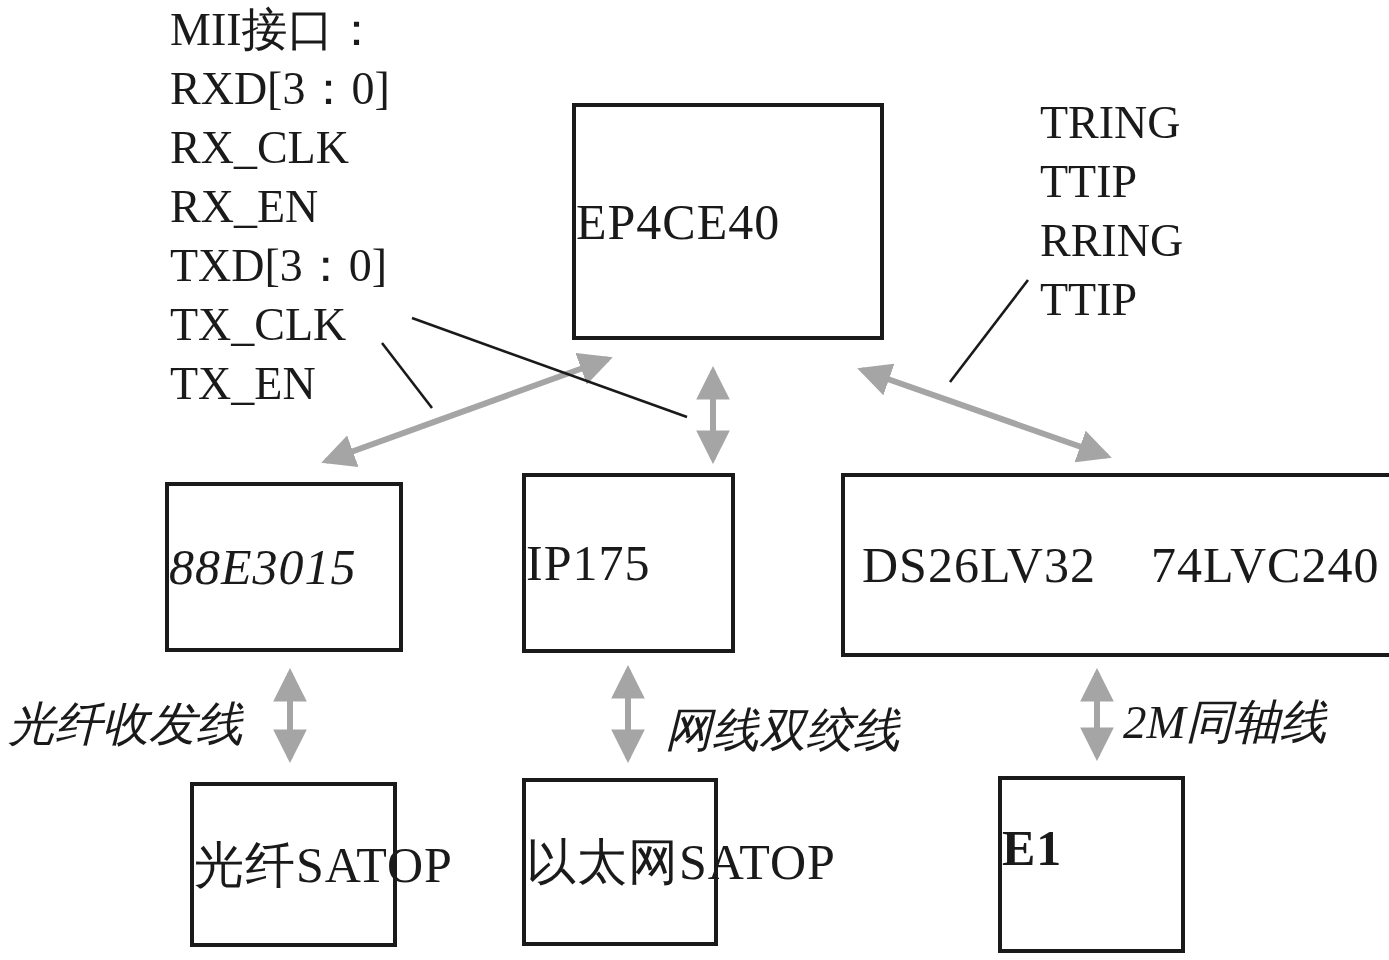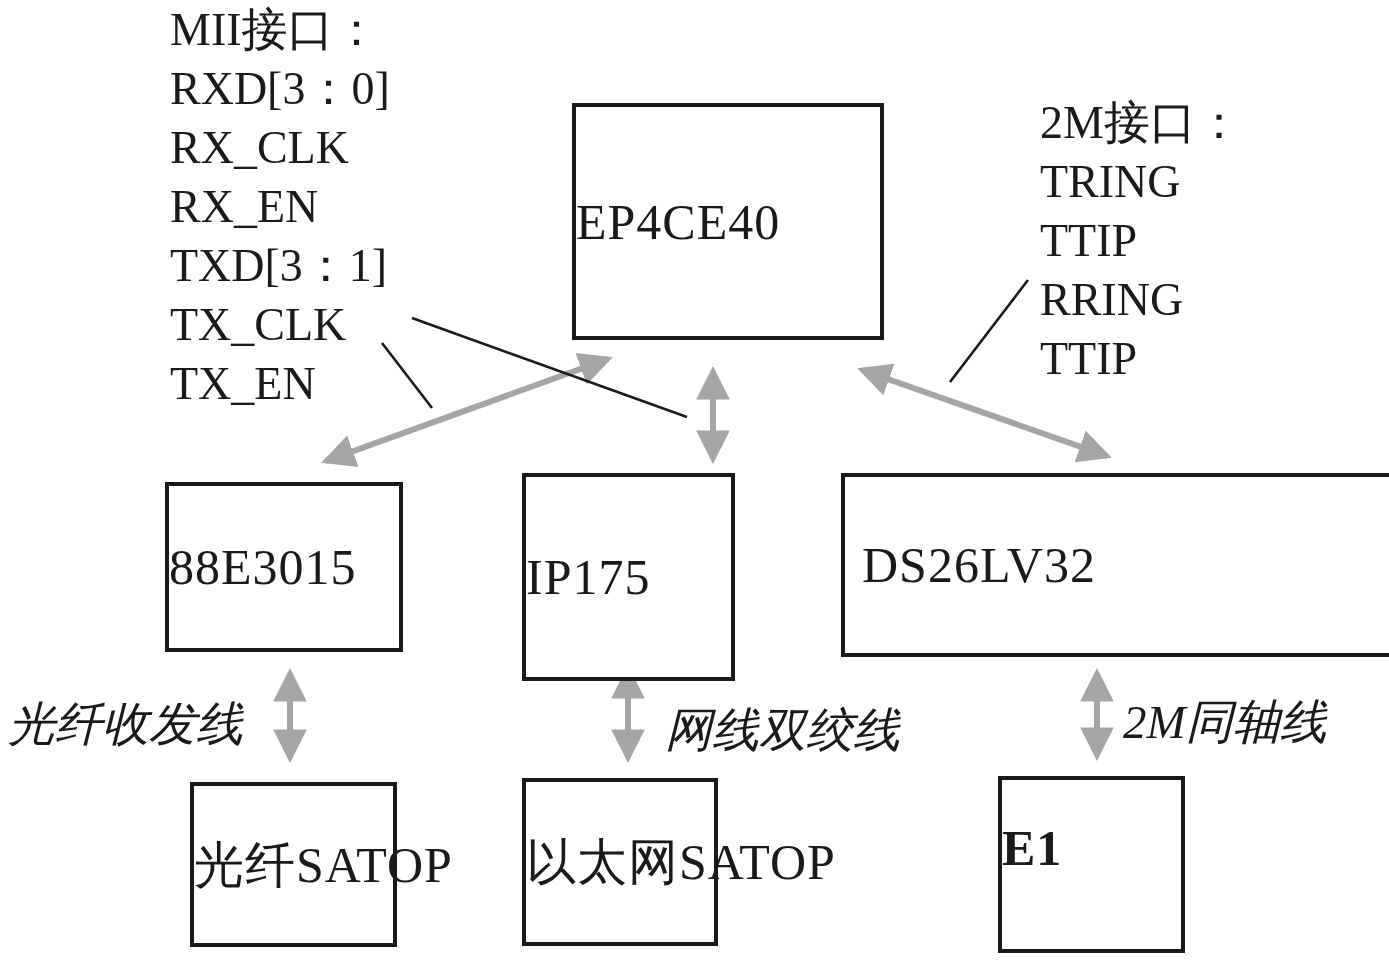--- a/index.html
+++ b/index.html
@@ -65,47 +65,47 @@
     <line class="leader" x1="382" y1="343" x2="432" y2="408"></line>
     <line class="leader" x1="412" y1="318" x2="687" y2="417"></line>
     <line class="leader" x1="950" y1="382" x2="1028" y2="280"></line>
   </svg>
 
   <div class="note" style="left:170px; top:0px;">
     <div>MII接口：</div>
     <div>RXD[3：0]</div>
     <div>RX_CLK</div>
     <div>RX_EN</div>
-    <div>TXD[3：1]</div>
+    <div>TXD[3：0]</div>
     <div>TX_CLK</div>
     <div>TX_EN</div>
   </div>
 
   <div class="note" style="left:1040px; top:93px;">
-    <div>2M接口：</div>
     <div>TRING</div>
     <div>TTIP</div>
     <div>RRING</div>
     <div>TTIP</div>
   </div>
 
   <div class="box" style="left:572px; top:103px; width:312px; height:237px;">
     <span>EP4CE40</span>
   </div>
 
-  <div class="box" style="left:165px; top:482px; width:238px; height:170px;">
+  <div class="box" style="left:165px; top:482px; width:238px; height:170px;font-style:italic;">
     <span>88E3015</span>
   </div>
 
-  <div class="box" style="left:522px; top:473px; width:213px; height:208px;">
+  <div class="box" style="left:522px; top:473px; width:213px; height:180px;">
     <span>IP175</span>
   </div>
 
   <div class="box chips" style="left:823px; top:473px; width:563px; height:184px;">
     <span>DS26LV32</span>
+    <span>74LVC240</span>
   </div>
 
   <div class="box two-line" style="left:190px; top:782px; width:207px; height:165px;">
     <span>光纤</span>
     <span>SATOP</span>
   </div>
 
   <div class="box two-line" style="left:522px; top:778px; width:196px; height:168px;">
     <span>以太网</span>
     <span>SATOP</span>

